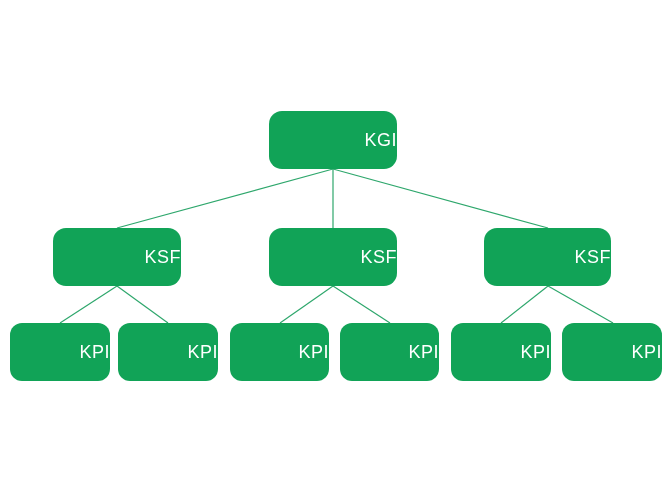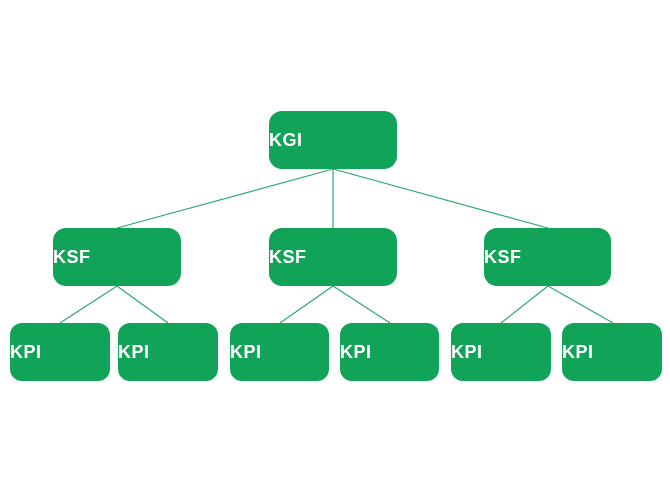--- a/index.html
+++ b/index.html
@@ -32,25 +32,24 @@
     stroke: var(--connector);
     stroke-width: 1.2;
   }
   .node {
     position: absolute;
     background: var(--node-fill);
     color: var(--node-text);
     border-radius: 13px;
     display: flex;
     align-items: center;
-    justify-content: flex-start;
+    justify-content: flex-end;
     font-size: 18px;
     letter-spacing: 0.5px;
     line-height: 1;
-    font-weight: bold;
   }
   
   .kgi   { left: 269px; top: 111px; width: 128px; height: 58px; }
   
   .ksf-1 { left:  53px; top: 228px; width: 128px; height: 58px; }
   .ksf-2 { left: 269px; top: 228px; width: 128px; height: 58px; }
   .ksf-3 { left: 484px; top: 228px; width: 127px; height: 58px; }
   
   .kpi-1 { left:  10px; top: 323px; width: 100px; height: 58px; border-radius: 12px; }
   .kpi-2 { left: 118px; top: 323px; width: 100px; height: 58px; border-radius: 12px; }

